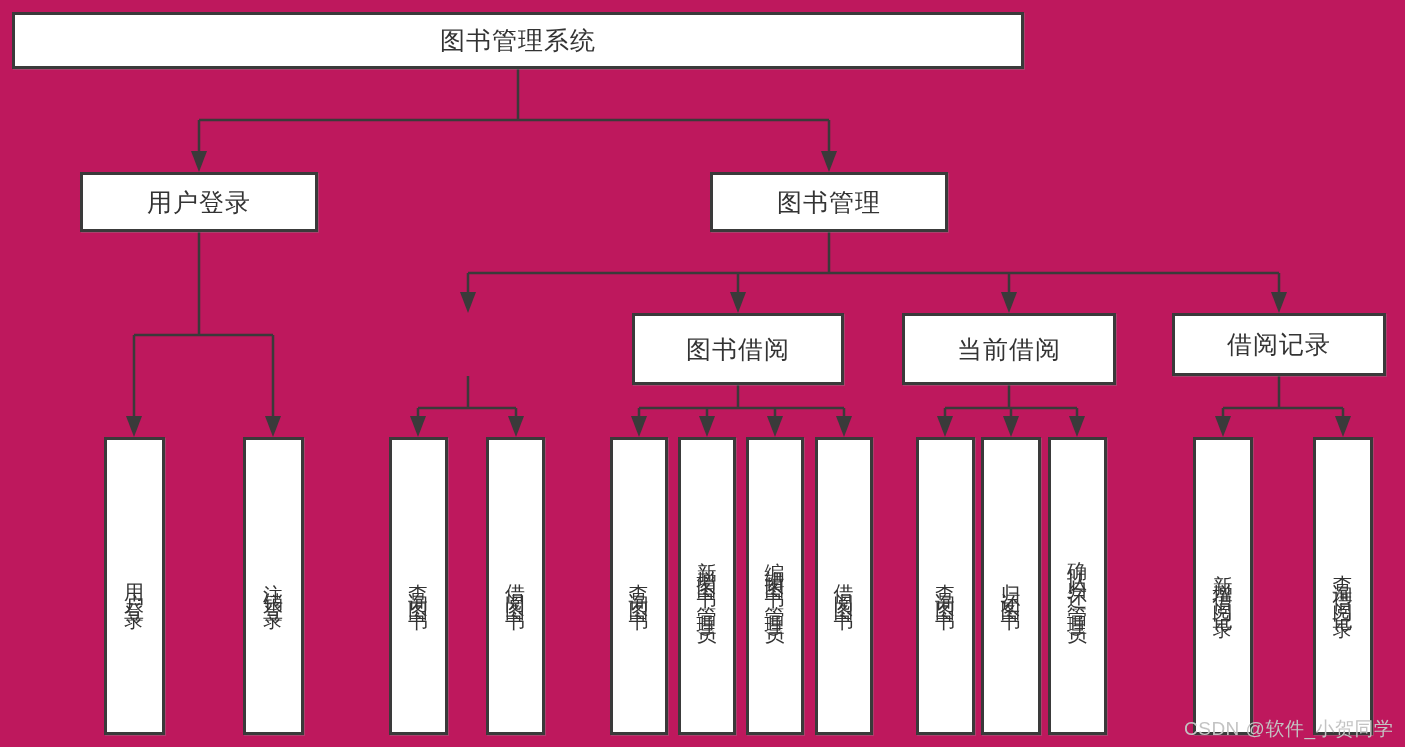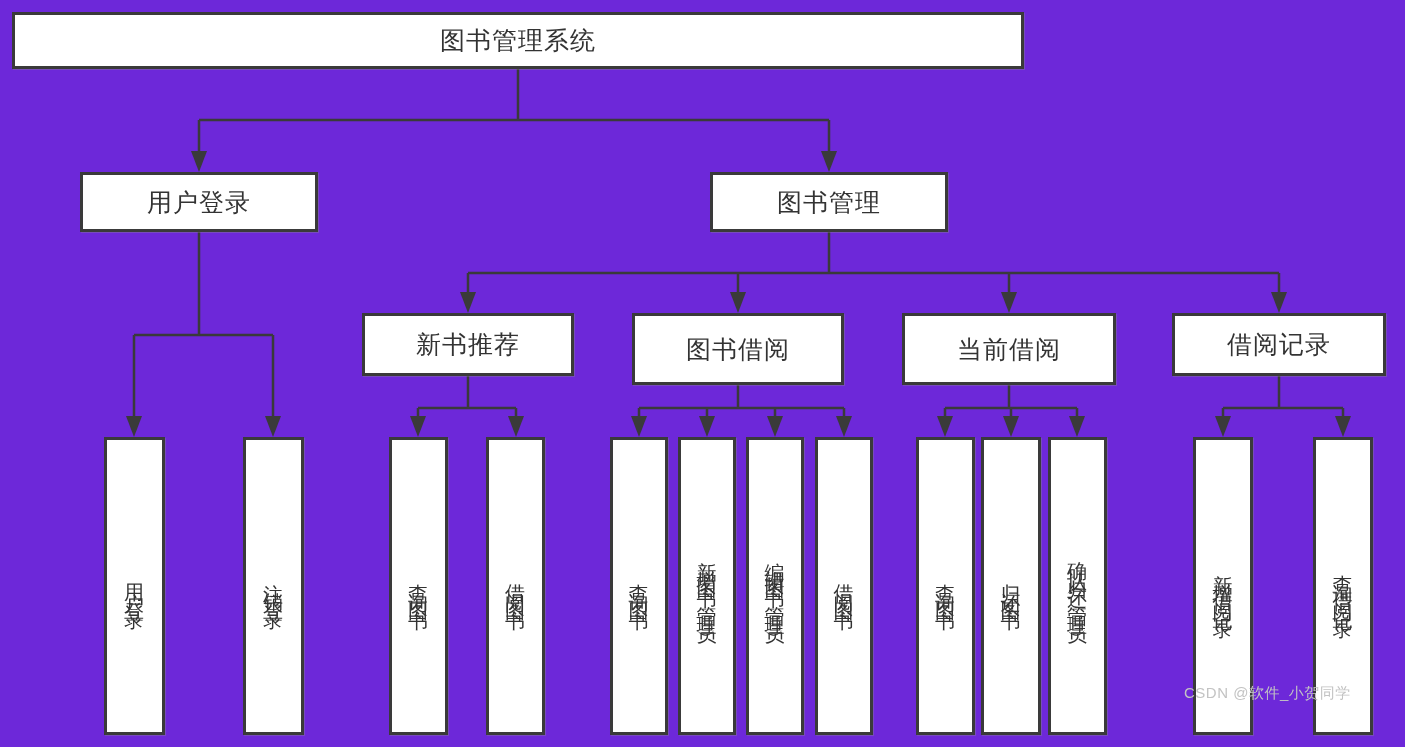--- a/index.html
+++ b/index.html
@@ -1,20 +1,20 @@
 <!DOCTYPE html>
 <html><head>
 <meta charset="utf-8">
 <style>
   html, body { margin: 0; padding: 0; background: #ffffff; }
   .canvas {
     position: relative;
     width: 1405px;
     height: 747px;
-    background: #6d28d9;
+    background: #be185d;
     font-family: "Liberation Sans", sans-serif;
     color: #333333;
     overflow: hidden;
   }
   svg.connectors {
     position: absolute;
     left: 0; top: 0;
     width: 1405px; height: 747px;
     z-index: 1;
   }
@@ -34,23 +34,23 @@
     writing-mode: vertical-rl;
     text-orientation: mixed;
     font-size: 20px;
     letter-spacing: 9px;
     line-height: 1;
   }
   .v-node .label { display: block; }
   .watermark {
     position: absolute;
     left: 1184px;
-    top: 684px;
+    top: 716px;
     z-index: 3;
-    font-size: 15px;
+    font-size: 19px;
     color: #c3c3c3;
     white-space: nowrap;
     letter-spacing: 0.5px;
   }
 </style>
 </head>
 <body>
 
 <div class="canvas">
 
@@ -98,23 +98,20 @@
     <span class="label">图书管理系统</span>
   </div>
 
   <div class="node h-node" style="left:80px; top:172px; width:238px; height:60px;">
     <span class="label">用户登录</span>
   </div>
   <div class="node h-node" style="left:710px; top:172px; width:238px; height:60px;text-align:right;">
     <span class="label">图书管理</span>
   </div>
 
-  <div class="node h-node" style="left:362px; top:313px; width:212px; height:63px;">
-    <span class="label">新书推荐</span>
-  </div>
   <div class="node h-node" style="left:632px; top:313px; width:212px; height:72px;">
     <span class="label">图书借阅</span>
   </div>
   <div class="node h-node" style="left:902px; top:313px; width:214px; height:72px;align-items:center;">
     <span class="label">当前借阅</span>
   </div>
   <div class="node h-node" style="left:1172px; top:313px; width:214px; height:63px;justify-content:center;">
     <span class="label">借阅记录</span>
   </div>
 

